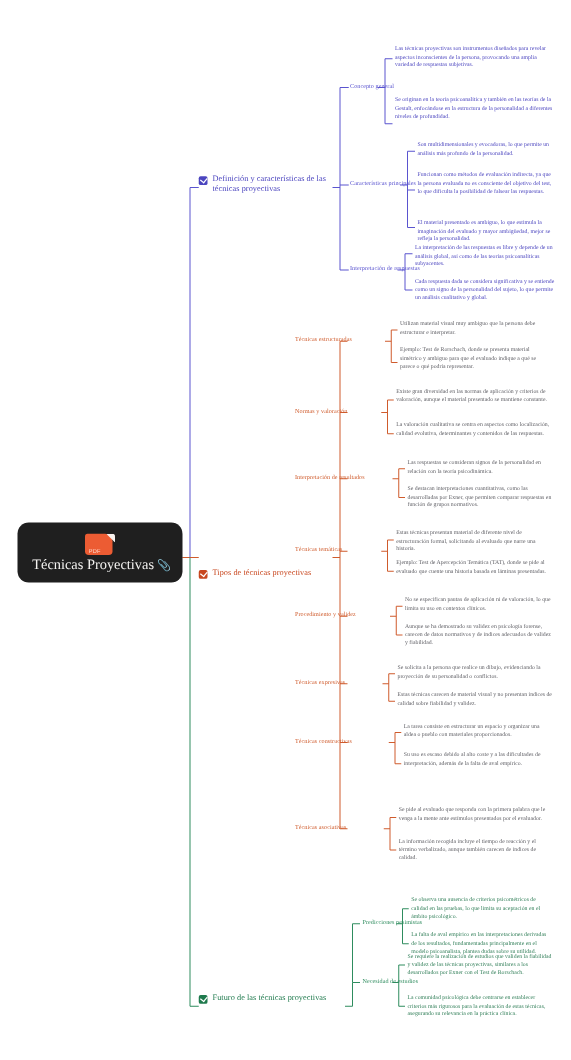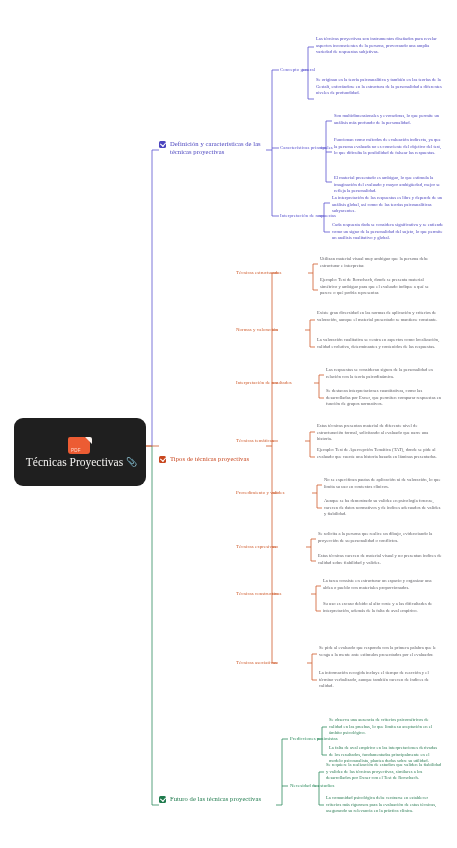--- a/index.html
+++ b/index.html
@@ -16,21 +16,21 @@
   }
   svg.links {
     position: absolute; left: 0; top: 0;
     width: 457px; height: 848px;
     pointer-events: none;
   }
   
   .root-node {
     position: absolute;
     left: 14px; top: 418px;
-    width: 132px; height: 68px;
+    width: 132px; height: 48px;
     background: #1f1f1f;
     border-radius: 9px;
     display: flex;
     flex-direction: column;
     align-items: center;
     justify-content: center;
     gap: 0;
   }
   .root-pdf-icon { width: 24px; height: 20px; position: relative; }
   .root-pdf-icon .sheet {

